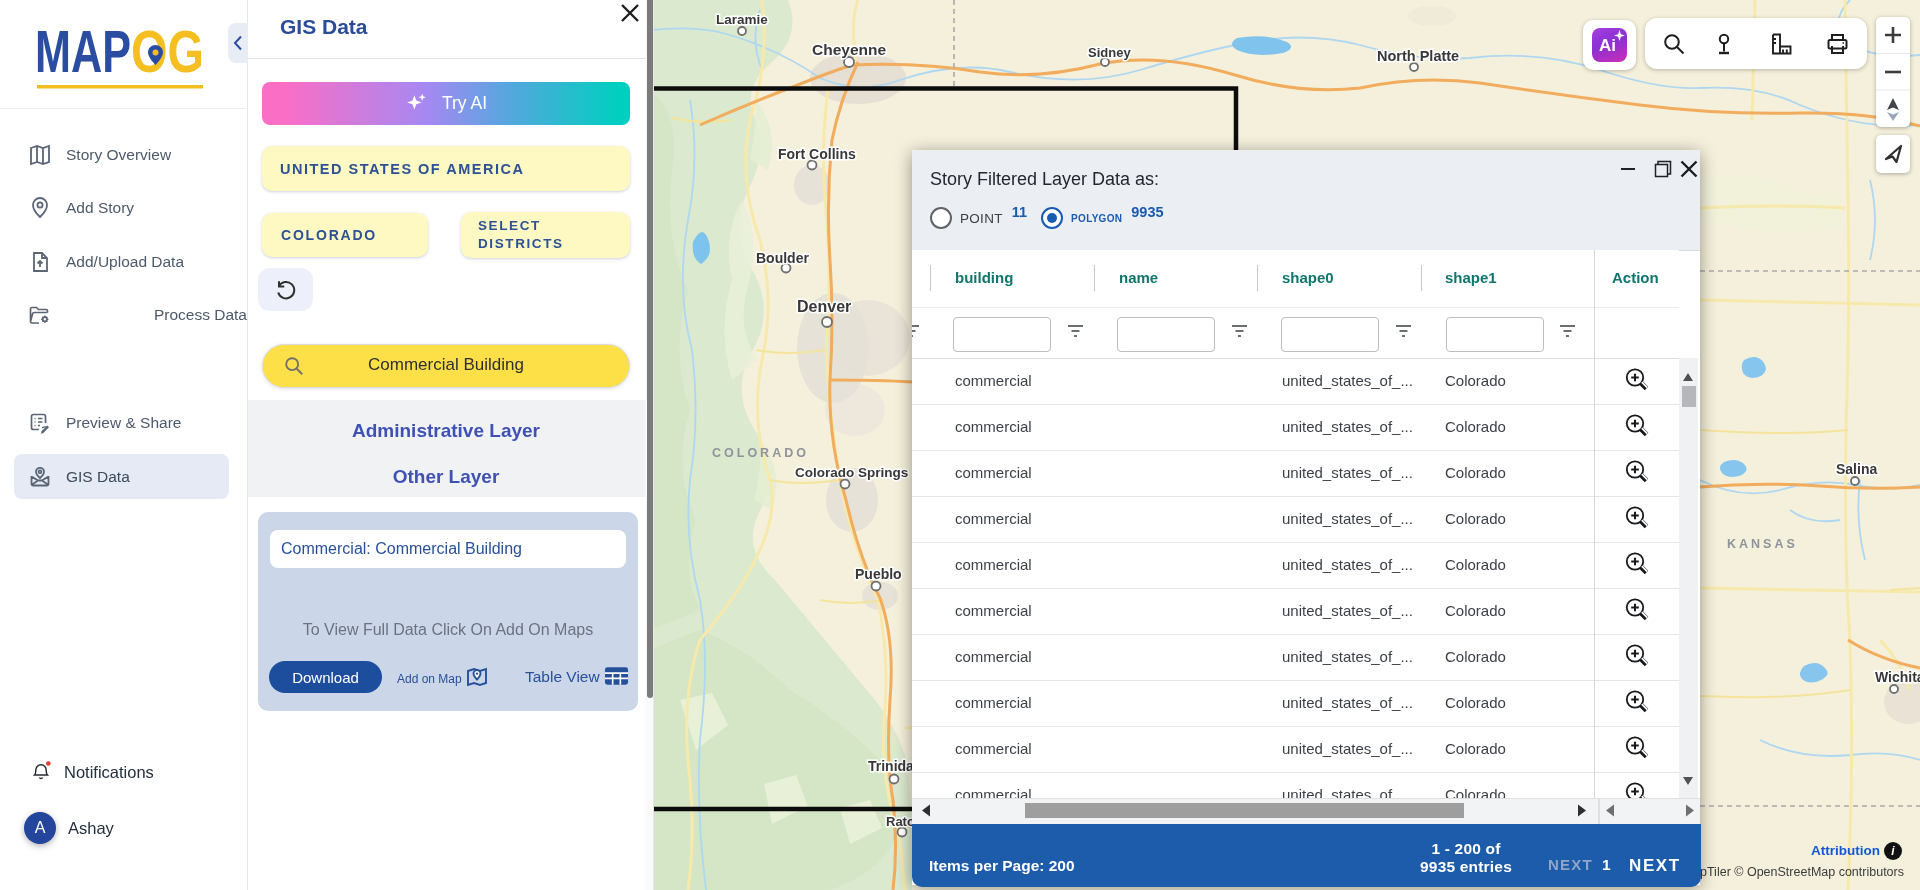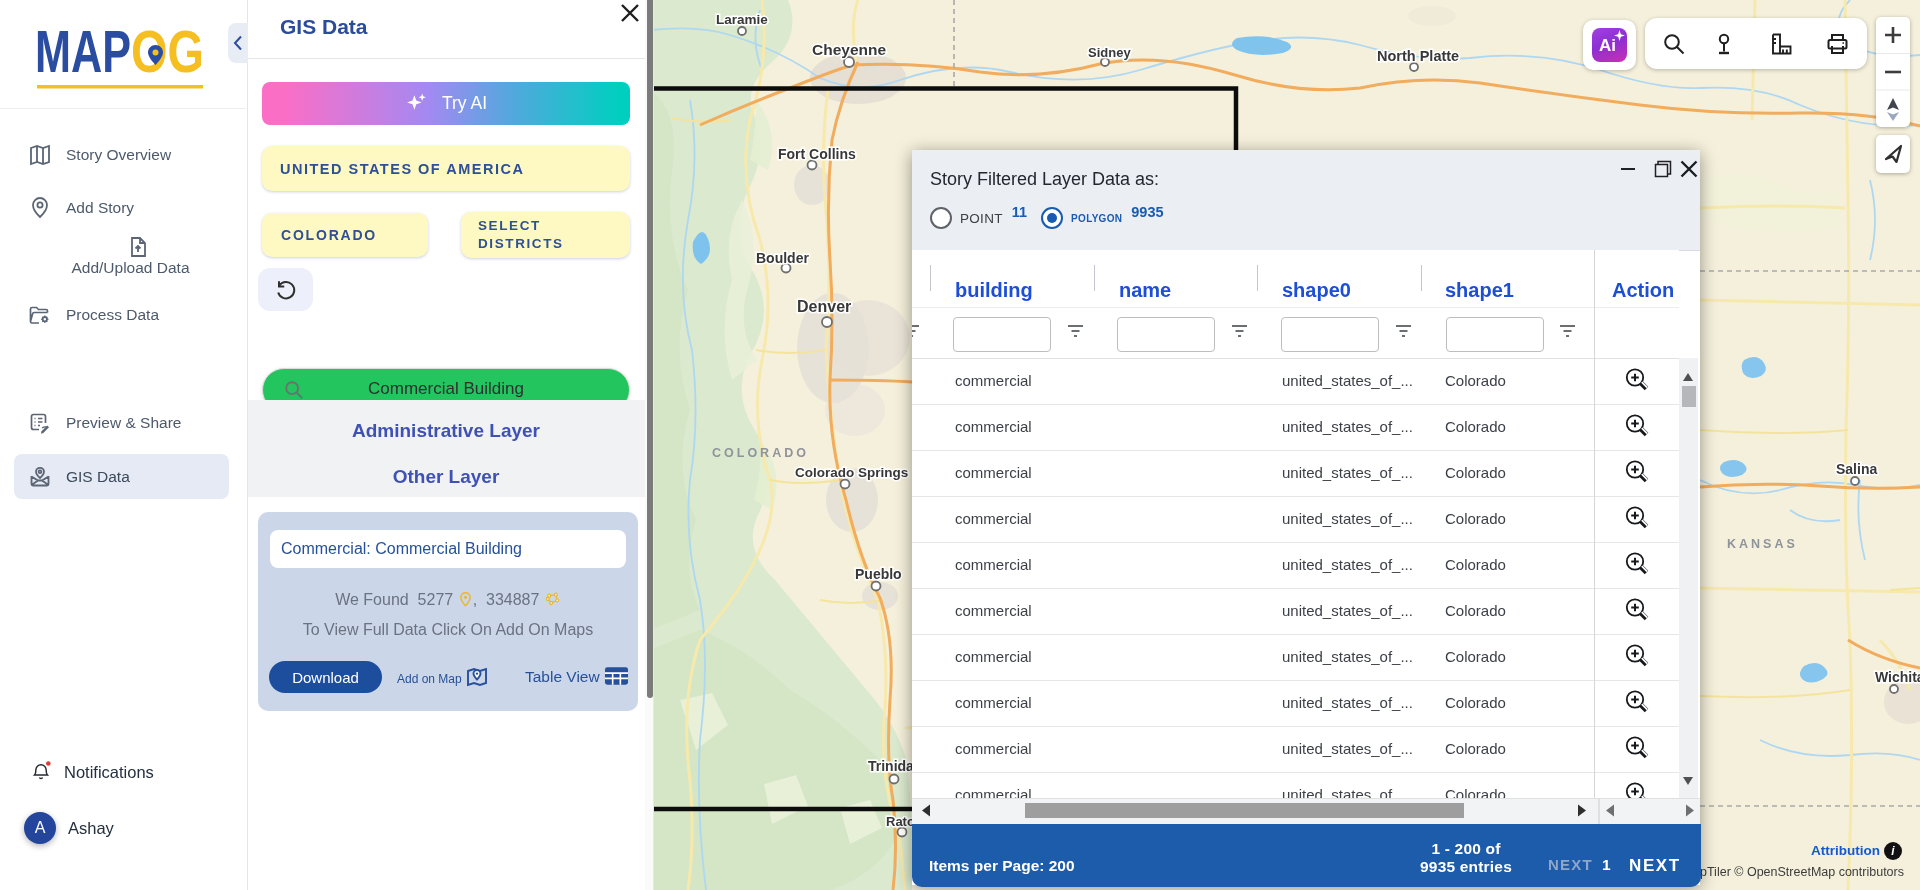--- a/index.html
+++ b/index.html
@@ -23,21 +23,21 @@
 #pdiv{left:0;top:58px;width:398px;height:1px;background:#e4e4e4;}
 #tryai{left:15px;top:82px;width:368px;height:43px;border-radius:8px;background:linear-gradient(90deg,#fb6ec6 6%,#a489f2 45%,#52a8dd 68%,#00cfc0 97%);display:flex;align-items:center;justify-content:center;color:#fff;font-size:17.5px;}
 .pbtn{background:#fef9c3;border-radius:10px;color:#2d5096;font-weight:bold;box-shadow:0 1px 3px rgba(60,70,120,.25);}
 #busa{left:15px;top:146px;width:368px;height:45px;display:flex;align-items:center;font-size:14.5px;letter-spacing:1.5px;}
 #busa span{margin-left:18px;}
 #bcol{left:15px;top:213px;width:166px;height:44px;display:flex;align-items:center;font-size:14px;letter-spacing:1.8px;}
 #bcol span{margin-left:19px;}
 #bsel{left:214px;top:212px;width:169px;height:46px;display:flex;align-items:center;font-size:13.5px;letter-spacing:1.6px;line-height:18px;}
 #bsel span{margin-left:17px;}
 #bundo{left:11px;top:268px;width:55px;height:43px;border-radius:12px;background:#edf0fa;display:flex;align-items:center;justify-content:center;}
-#searchbox{left:15px;top:344px;width:366px;height:42px;border:1px solid #dcdcdc;border-radius:22px;background:#22c55e;box-shadow:0 1px 4px rgba(0,0,0,.12);margin-top:24px;}
+#searchbox{left:15px;top:344px;width:366px;height:42px;border:1px solid #dcdcdc;border-radius:22px;background:#fde047;box-shadow:0 1px 4px rgba(0,0,0,.12);}
 #searchbox .stx{position:absolute;left:0;right:0;top:10px;text-align:center;font-size:17px;color:#2f2f2f;}
 #graysec{left:0;top:400px;width:398px;height:97px;background:#f1f2f4;}
 .laytit{position:absolute;left:0;width:398px;text-align:center;font-size:19px;font-weight:bold;color:#3f51b5;}
 #card{left:11px;top:512px;width:380px;height:199px;background:#cbd7e9;border-radius:10px;}
 #cardin{left:23px;top:530px;width:356px;height:38px;background:#fff;border-radius:8px;z-index:21;}
 #cardin span{position:absolute;left:11px;top:10px;font-size:16px;color:#27509b;}
 #found{left:11px;top:591px;width:380px;text-align:center;font-size:16px;color:#6b7280;}
 #toview{left:11px;top:621px;width:380px;text-align:center;font-size:16px;color:#6b7280;}
 #bdl{left:22px;top:661px;width:113px;height:32px;background:#1d4e9e;border-radius:16px;color:#fff;font-size:15px;display:flex;align-items:center;justify-content:center;}
 #baddmap{left:150px;top:665px;font-size:12px;color:#27509b;}
@@ -202,28 +202,28 @@
         </svg>
  <div class="mtx">Story Overview</div>
 </div>
 <div class="mitem abs" style="top:181px;">
  <svg class="mic" viewBox="0 0 24 24" fill="none" stroke="#5b6575" stroke-width="1.8">
           <path d="M12,21 C12,21 19,14.5 19,9 A7,7 0 1 0 5,9 C5,14.5 12,21 12,21 Z"></path>
           <circle cx="12" cy="9" r="2.6"></circle>
         </svg>
  <div class="mtx">Add Story</div>
 </div>
-<div class="mitem abs" style="top:235px;flex-direction:column;">
+<div class="mitem abs" style="top:235px;">
  <svg class="mic" viewBox="0 0 24 24" fill="none" stroke="#5b6575" stroke-width="1.8">
           <path d="M6,3 L14,3 L19,8 L19,21 L6,21 Z M14,3 L14,8 L19,8"></path>
           <path d="M12,17 L12,11 M9.5,13.5 L12,11 L14.5,13.5"></path>
         </svg>
  <div class="mtx">Add/Upload Data</div>
 </div>
-<div class="mitem abs" style="top:288px;">
+<div class="mitem abs" style="top:288px;justify-content:space-between;">
  <svg class="mic" viewBox="0 0 24 24" fill="none" stroke="#5b6575" stroke-width="1.7">
           <path d="M2.5,18.5 L2.5,6 Q2.5,4.5 4,4.5 L8.5,4.5 L10.5,6.5 L18,6.5 Q19.5,6.5 19.5,8 L19.5,9.5 M2.5,18.5 Q2.5,20 4,20 L11,20 M2.5,18.5 L4.5,11 Q4.8,9.5 6.3,9.5 L19.5,9.5"></path>
           <circle cx="16.8" cy="16.2" r="2.1"></circle>
           <path d="M16.8,12.6 L16.8,14.1 M16.8,18.3 L16.8,19.8 M13.2,16.2 L14.7,16.2 M18.9,16.2 L20.4,16.2 M14.3,13.7 L15.3,14.7 M18.3,17.7 L19.3,18.7 M14.3,18.7 L15.3,17.7 M18.3,14.7 L19.3,13.7" stroke-width="1.5"></path>
         </svg>
  <div class="mtx">Process Data</div>
 </div>
 <div class="mitem abs" style="top:396px;">
  <svg class="mic" viewBox="0 0 24 24" fill="none" stroke="#5b6575" stroke-width="1.7">
           <path d="M17.5,12 L17.5,5.5 Q17.5,3.5 15.5,3.5 L5.5,3.5 Q3.5,3.5 3.5,5.5 L3.5,16.5 Q3.5,18.5 5.5,18.5 L11,18.5"></path>
@@ -287,31 +287,20 @@
         </svg>
         <div class="stx">Commercial Building</div>
       </div>
 <div id="graysec" class="abs"></div>
 <div class="laytit" style="top:420px;">Administrative Layer</div>
 <div class="laytit" style="top:466px;">Other Layer</div>
 <div id="card" class="abs"></div>
 <div id="cardin" class="abs">
         <span>Commercial: Commercial Building</span>
       </div>
-<div id="found" class="abs">We Found&nbsp; 5277 <svg width="15" height="15" viewBox="0 0 24 24" style="vertical-align:-2px;">
-          <path d="M12,22 C12,22 19.5,14 19.5,8.5 A7.5,7.5 0 1 0 4.5,8.5 C4.5,14 12,22 12,22 Z" fill="none" stroke="#e8b931" stroke-width="2.4"></path>
-          <circle cx="12" cy="8.5" r="2.6" fill="#e8b931"></circle>
-        </svg>,&nbsp;&nbsp;334887 <svg width="17" height="16" viewBox="0 0 24 24" style="vertical-align:-2px;" fill="none" stroke="#e8b931" stroke-width="2">
-          <path d="M7,7 L17,5.5 L19,14 L10,18 L5,12 Z"></path>
-          <circle cx="7" cy="7" r="2.2" fill="#fff"></circle>
-          <circle cx="17" cy="5.5" r="2.2" fill="#fff"></circle>
-          <circle cx="19" cy="14" r="2.2" fill="#fff"></circle>
-          <circle cx="10" cy="18" r="2.2" fill="#fff"></circle>
-          <circle cx="5" cy="12" r="2.2" fill="#fff"></circle>
-        </svg></div>
 <div id="toview" class="abs">To View Full Data Click On Add On Maps</div>
 <div id="bdl" class="abs">Download</div>
 <div id="baddmap" class="abs">Add on Map <svg width="24" height="24" viewBox="0 0 24 24" style="vertical-align:-6px;" fill="none" stroke="#27509b" stroke-width="1.9">
           <path d="M3,6 L9,4 L15,6 L21,4 L21,18 L15,20 L9,18 L3,20 Z"></path>
           <path d="M12,14.5 C12,14.5 15.5,11 15.5,8.6 A3.5,3.5 0 1 0 8.5,8.6 C8.5,11 12,14.5 12,14.5 Z" fill="#fff"></path>
           <circle cx="12" cy="8.6" r="1.2" fill="#27509b" stroke="none"></circle>
         </svg></div>
 <div id="btabv" class="abs">Table View <svg width="25" height="22" viewBox="0 0 26 22" style="vertical-align:-5px;">
           <rect x="1" y="2" width="24" height="18" rx="2.5" fill="#27509b"></rect>
           <path d="M1,8 L25,8 M1,13.5 L25,13.5 M9,8 L9,20 M17,8 L17,20" stroke="#fff" stroke-width="1.7"></path>
@@ -370,21 +359,21 @@
 .winbtn{top:8px;width:22px;height:22px;}
 #wtitlerow{left:18px;top:53px;height:30px;display:flex;align-items:center;}
 .radio-o{width:18px;height:18px;border-radius:50%;border:2px solid #5f6368;background:#fff;}
 .radio-f{width:18px;height:18px;border-radius:50%;border:2px solid #185bb0;background:#fff;display:flex;align-items:center;justify-content:center;}
 .radio-f i{width:10px;height:10px;border-radius:50%;background:#185bb0;}
 .rlab{font-size:13.5px;color:#3c4043;margin-left:8px;letter-spacing:0.3px;}
 .rlab2{font-size:10px;font-weight:bold;color:#185bb0;margin-left:8px;letter-spacing:0.3px;}
 .rcount{font-size:14.5px;font-weight:bold;color:#185bb0;margin-left:9px;margin-right:3px;position:relative;top:-6px;}
 #wtable{left:0;top:100px;width:767px;height:548px;background:#fff;overflow:hidden;}
 .colsep{position:absolute;top:15px;width:1px;height:26px;background:#c3c6cb;}
-.hcell{position:absolute;top:12px;height:56px;line-height:56px;font-size:20px;font-weight:bold;color:#1d4ed8;}
+.hcell{position:absolute;top:0;height:56px;line-height:56px;font-size:15px;font-weight:bold;color:#0f766e;}
 #headrow{left:0;top:0;width:767px;height:57px;border-bottom:1px solid #ececec;}
 #filtrow{left:0;top:57px;width:767px;height:51px;border-bottom:1px solid #e0e0e0;}
 .finput{position:absolute;top:10px;width:96px;height:33px;border:1px solid #bdbdbd;border-radius:4px;background:#fff;}
 .ficon{position:absolute;top:17px;}
 .trow{position:absolute;left:0;width:767px;height:46px;border-bottom:1px solid #e6e6e6;}
 .tcell{position:absolute;top:0;height:46px;line-height:46px;font-size:15px;color:#3b3f46;}
 #actline{position:absolute;left:682px;top:0;width:1px;height:548px;background:#d6d6d6;}
 #vscroll{left:767px;top:208px;width:19px;height:440px;background:#f0f1f2;}
 #vthumb{left:770px;top:236px;width:14px;height:21px;background:#b5b7ba;}
 #hscroll{left:0;top:648px;width:788px;height:26px;background:#f1f3f4;border-top:1px solid #e0e0e0;}

